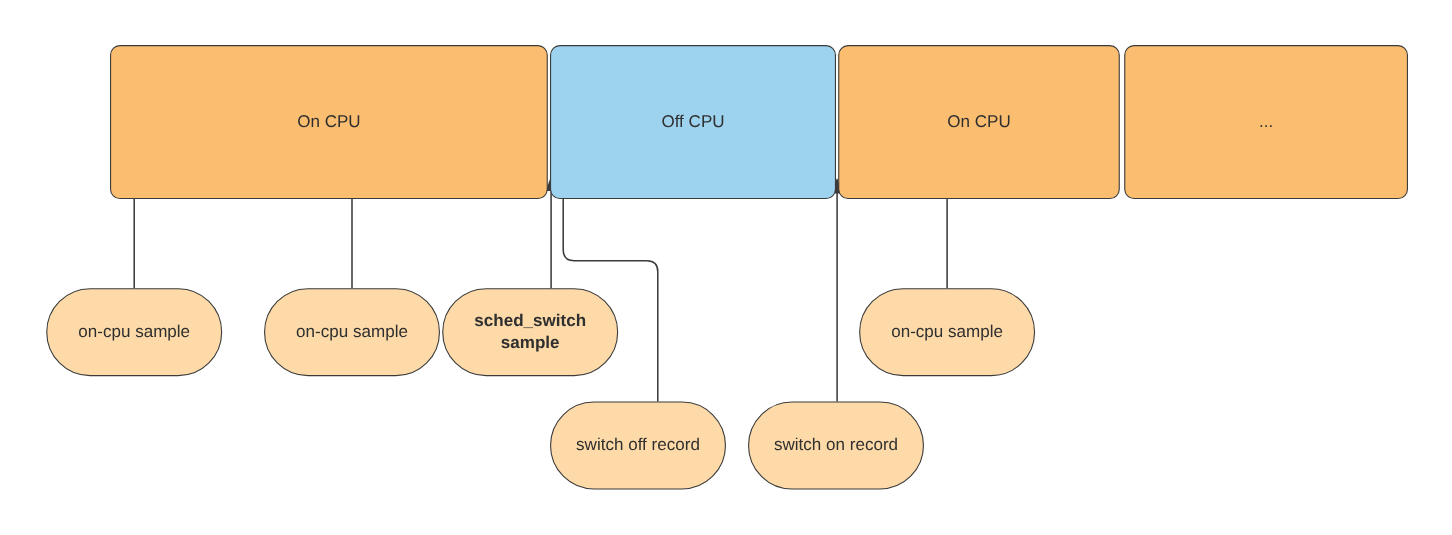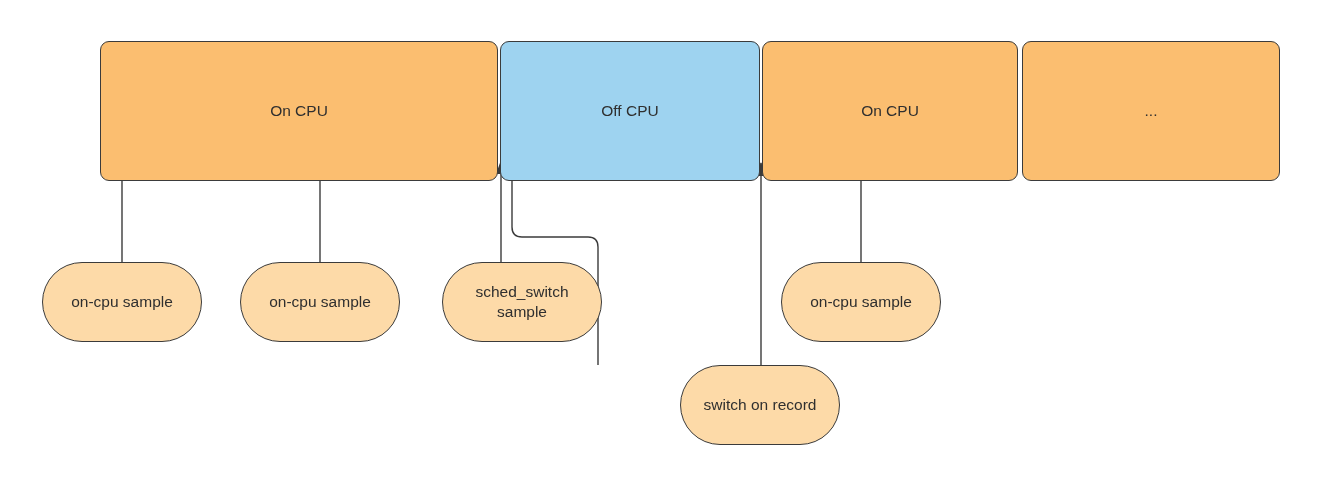--- a/index.html
+++ b/index.html
@@ -97,22 +97,25 @@
   <div class="bar fill-on" style="left:1022px; width:258px;">
     <span class="label">...</span>
   </div>
 
   <div class="pill" style="left:42px; top:262px;">
     <span class="label">on-cpu sample</span>
   </div>
   <div class="pill" style="left:240px; top:262px;">
     <span class="label">on-cpu sample</span>
   </div>
-  <div class="pill" style="left:442px; top:262px;">
+  <div class="pill" style="left:402px; top:262px;font-weight:bold;">
     <span class="label">sched_switch sample</span>
+  </div>
+  <div class="pill" style="left:500px; top:365px;">
+    <span class="label">switch off record</span>
   </div>
   <div class="pill" style="left:680px; top:365px;text-align:right;">
     <span class="label">switch on record</span>
   </div>
   <div class="pill" style="left:781px; top:262px;">
     <span class="label">on-cpu sample</span>
   </div>
 
 </div>
 

